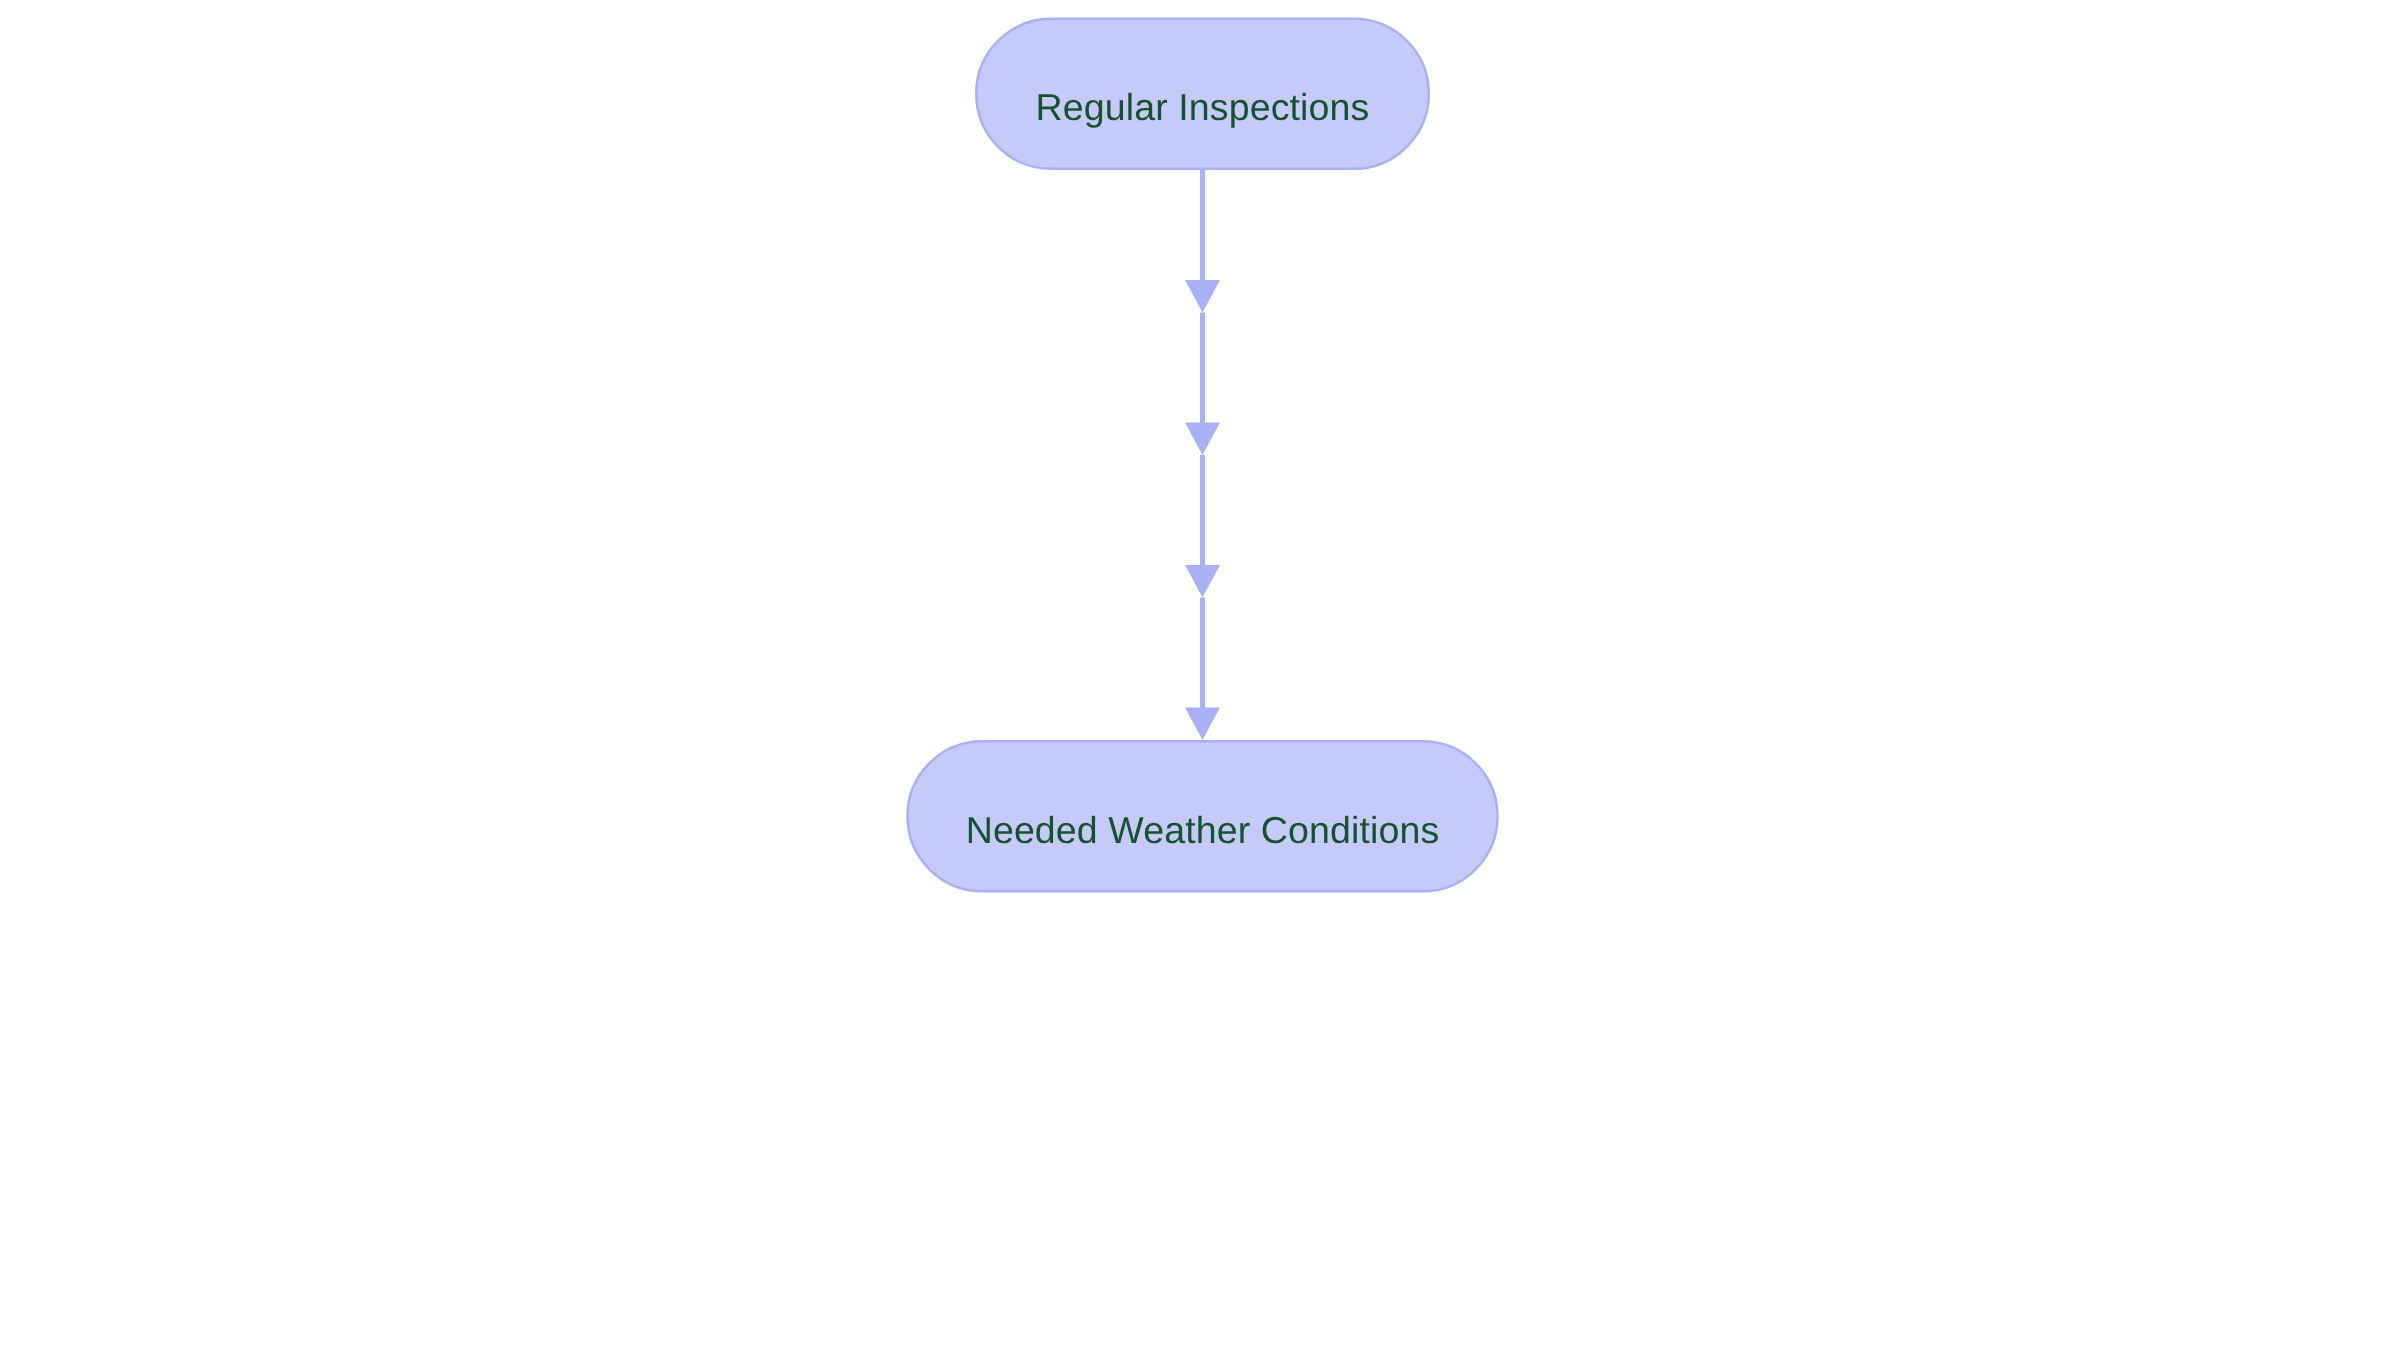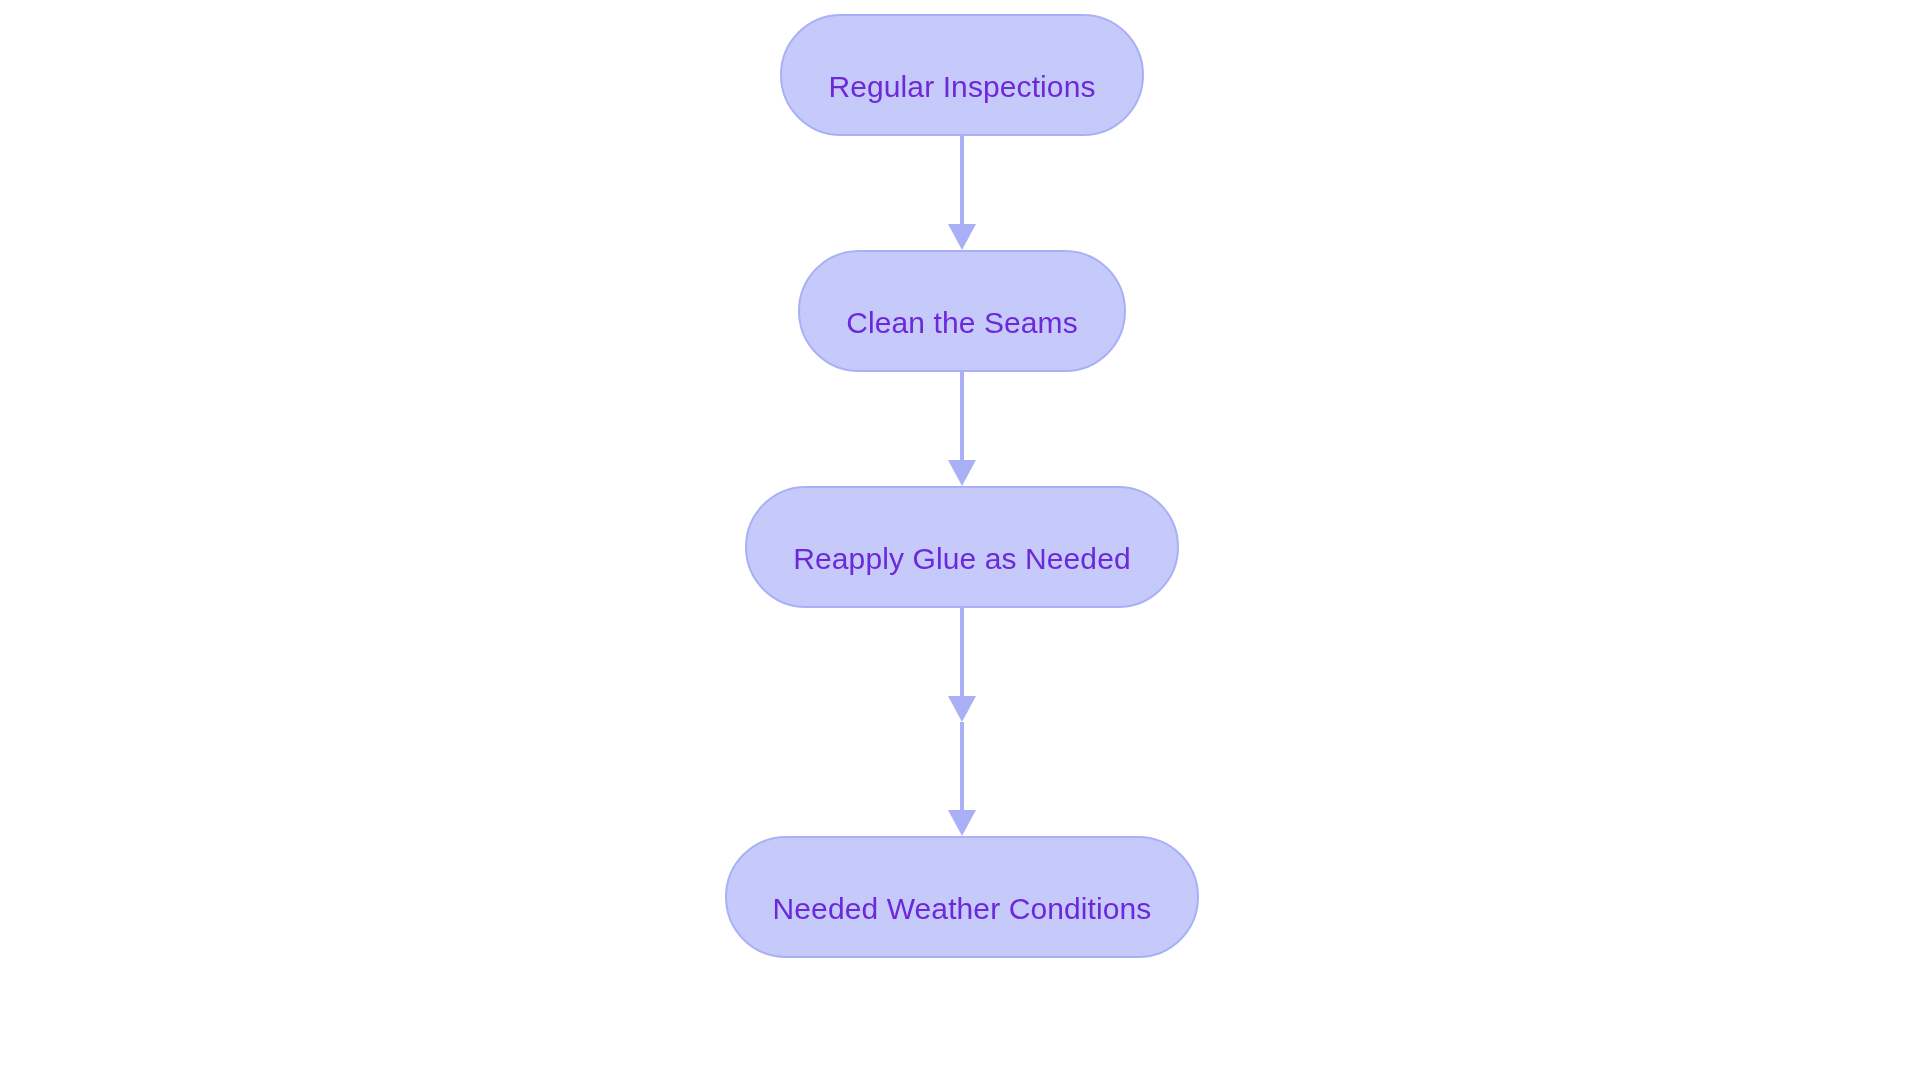--- a/index.html
+++ b/index.html
@@ -40,21 +40,21 @@
     border: 2px solid #a9b0f5;
     display: flex;
     align-items: center;
     justify-content: center;
     padding: 0 46px;
     position: relative;
     left: 2px;
   }
 
   .flow-node-label {
-    color: #6d28d9;
+    color: #14532d;
     font-size: 30px;
     font-weight: 400;
     letter-spacing: 0.1px;
     white-space: nowrap;
     line-height: 1;
     margin-top: 24px;
   }
 
   .flow-connector {
     position: relative;
@@ -96,32 +96,26 @@
 
     <div class="flow-node">
       <span class="flow-node-label">Regular Inspections</span>
     </div>
 
     <div class="flow-connector">
       <div class="connector-line"></div>
       <div class="connector-head"></div>
     </div>
 
-    <div class="flow-node">
-      <span class="flow-node-label">Clean the Seams</span>
-    </div>
 
     <div class="flow-connector">
       <div class="connector-line"></div>
       <div class="connector-head"></div>
     </div>
 
-    <div class="flow-node">
-      <span class="flow-node-label">Reapply Glue as Needed</span>
-    </div>
 
     <div class="flow-connector">
       <div class="connector-line"></div>
       <div class="connector-head"></div>
     </div>
 
 
     <div class="flow-connector">
       <div class="connector-line"></div>
       <div class="connector-head"></div>

